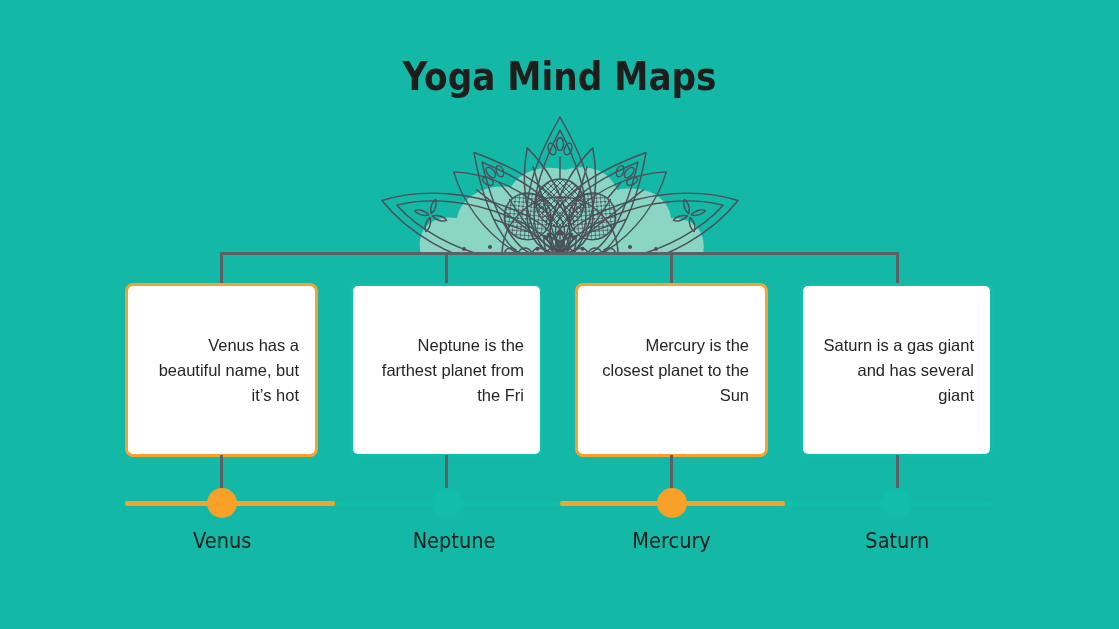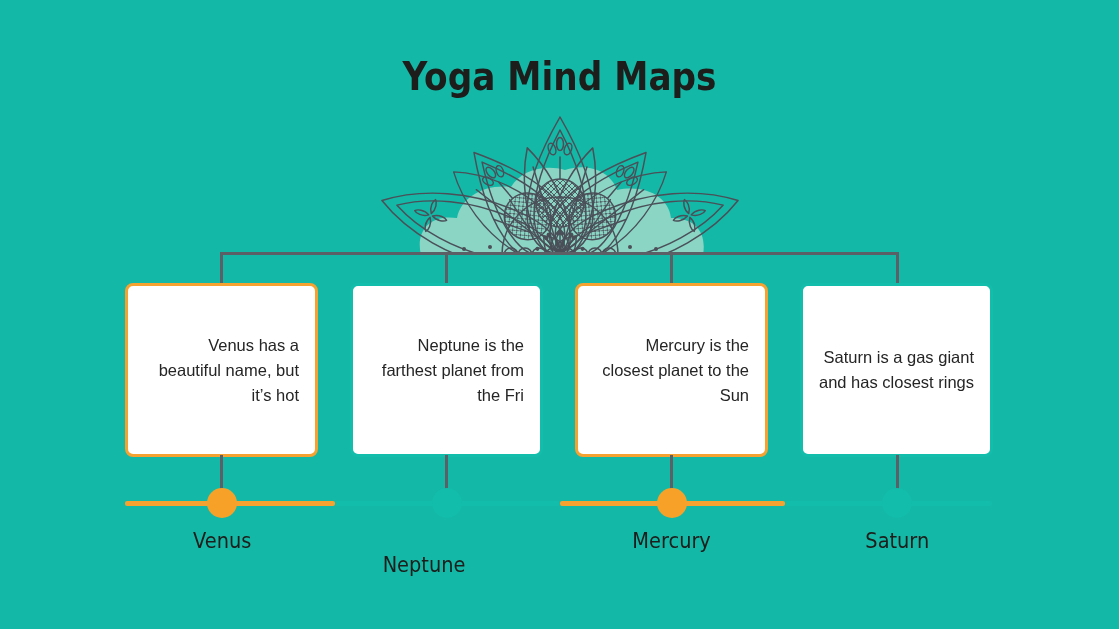--- a/index.html
+++ b/index.html
@@ -126,42 +126,42 @@
   <div class="card card--orange" style="left:125px;">
     <span>Venus has a beautiful name, but it’s hot</span>
   </div>
   <div class="card card--teal" style="left:350px;">
     <span>Neptune is the farthest planet from the Fri</span>
   </div>
   <div class="card card--orange" style="left:575px;">
     <span>Mercury is the closest planet to the Sun</span>
   </div>
   <div class="card card--teal" style="left:800px;">
-    <span>Saturn is a gas giant and has closest rings</span>
+    <span>Saturn is a gas giant and has several giant</span>
   </div>
 
   <div class="vline" style="left:220px;top:455px;height:48px;"></div>
   <div class="vline" style="left:445px;top:455px;height:48px;"></div>
   <div class="vline" style="left:670px;top:455px;height:48px;"></div>
   <div class="vline" style="left:896px;top:455px;height:48px;"></div>
 
   <div class="tl-seg tl-seg--orange" style="left:125px;width:210px;"></div>
   <div class="tl-seg tl-seg--teal" style="left:335px;width:225px;"></div>
   <div class="tl-seg tl-seg--orange" style="left:560px;width:225px;"></div>
   <div class="tl-seg tl-seg--teal" style="left:785px;width:207px;"></div>
 
   <div class="dot dot--orange" style="left:207px;"></div>
   <div class="dot dot--teal" style="left:432px;"></div>
   <div class="dot dot--orange" style="left:657px;"></div>
   <div class="dot dot--teal" style="left:882px;"></div>
 
   <div class="node-label" style="left:162px;">
     <span class="condensed">Venus</span>
   </div>
-  <div class="node-label" style="left:364px;margin-top:24px;">
+  <div class="node-label" style="left:394px;">
     <span class="condensed">Neptune</span>
   </div>
   <div class="node-label" style="left:837px;">
     <span class="condensed">Saturn</span>
   </div>
   <div class="node-label" style="left:612px;">
     <span class="condensed">Mercury</span>
   </div>
 
 </div>

